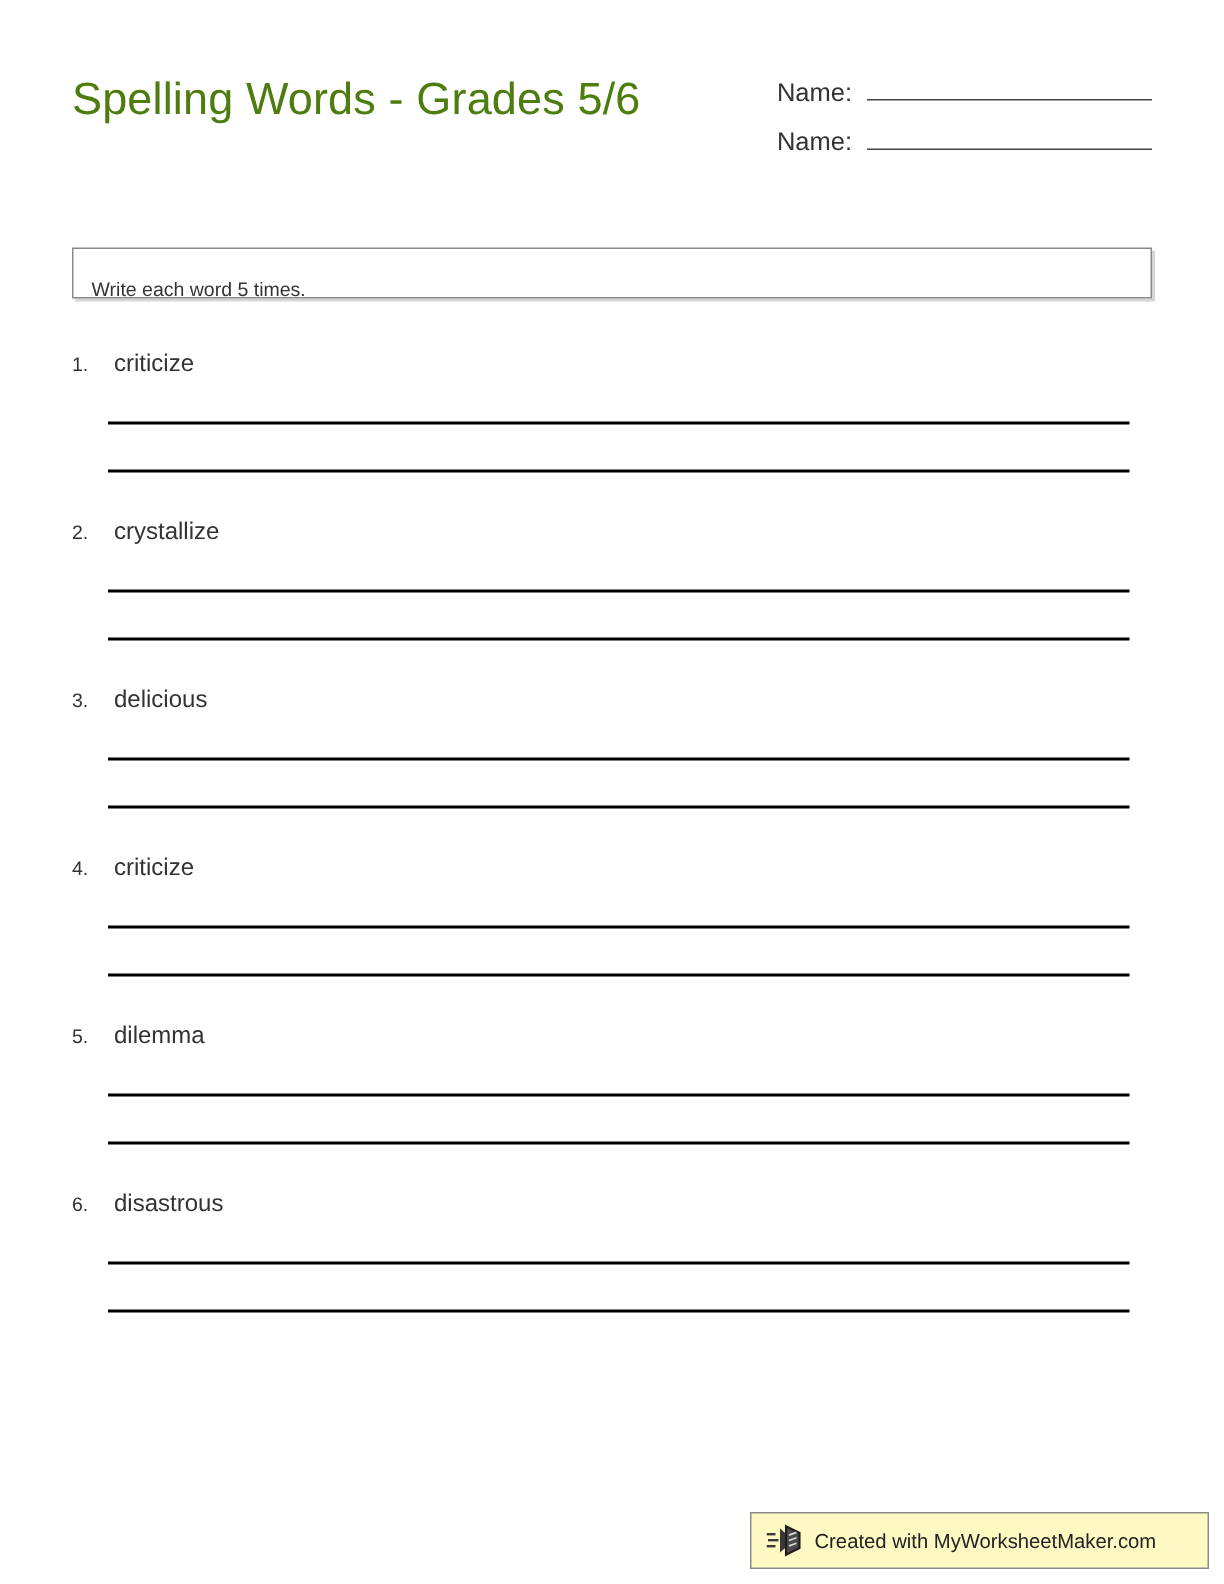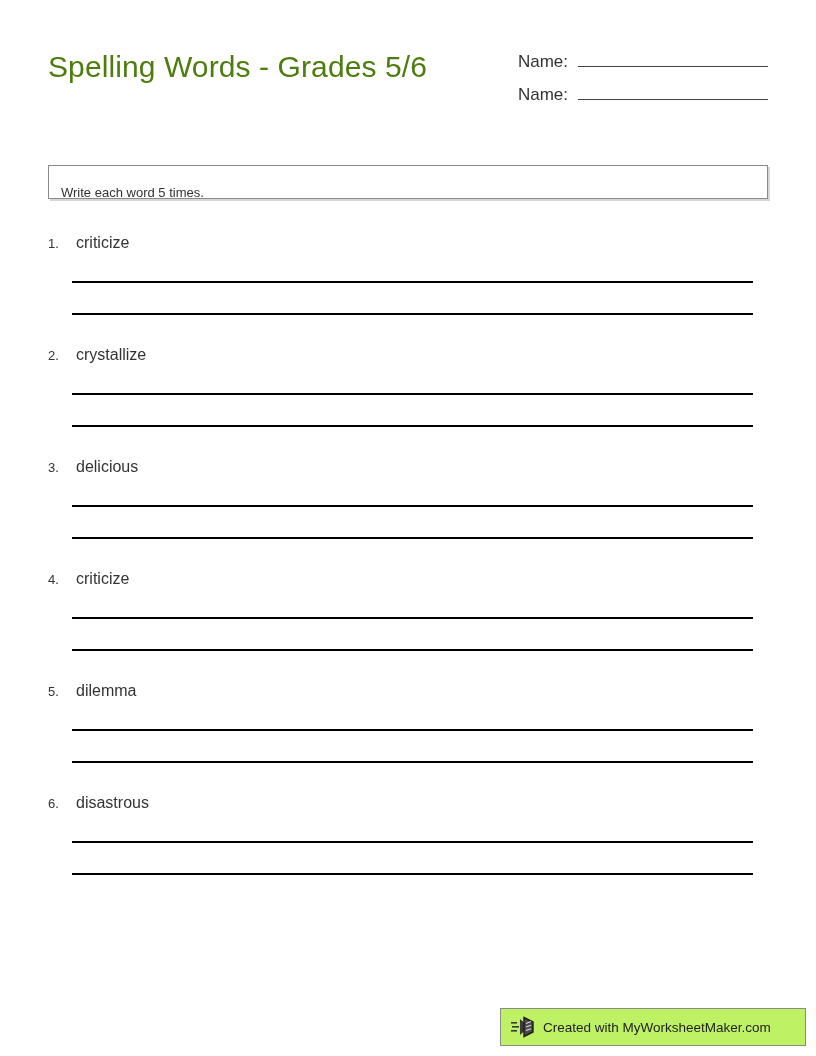--- a/index.html
+++ b/index.html
@@ -120,21 +120,21 @@
   .write-line.l2 { top: 83px; }
 
   
   .footer-badge {
     position: absolute;
     left: 500px;
     top: 1008px;
     width: 306px;
     height: 38px;
     border: 1px solid #8a8a8a;
-    background: #bef264;
+    background: #fef9c3;
     box-sizing: border-box;
     display: flex;
     align-items: center;
   }
   .badge-icon {
     width: 26px;
     height: 24px;
     margin-left: 10px;
     margin-right: 6px;
     flex: none;

